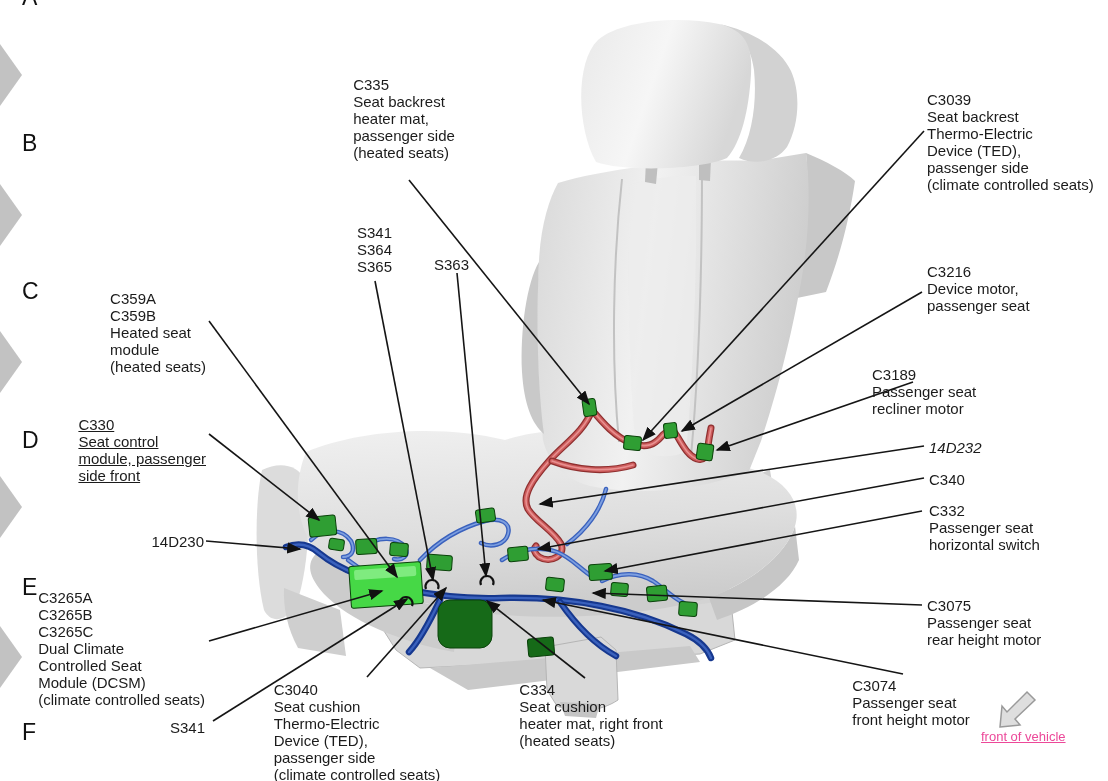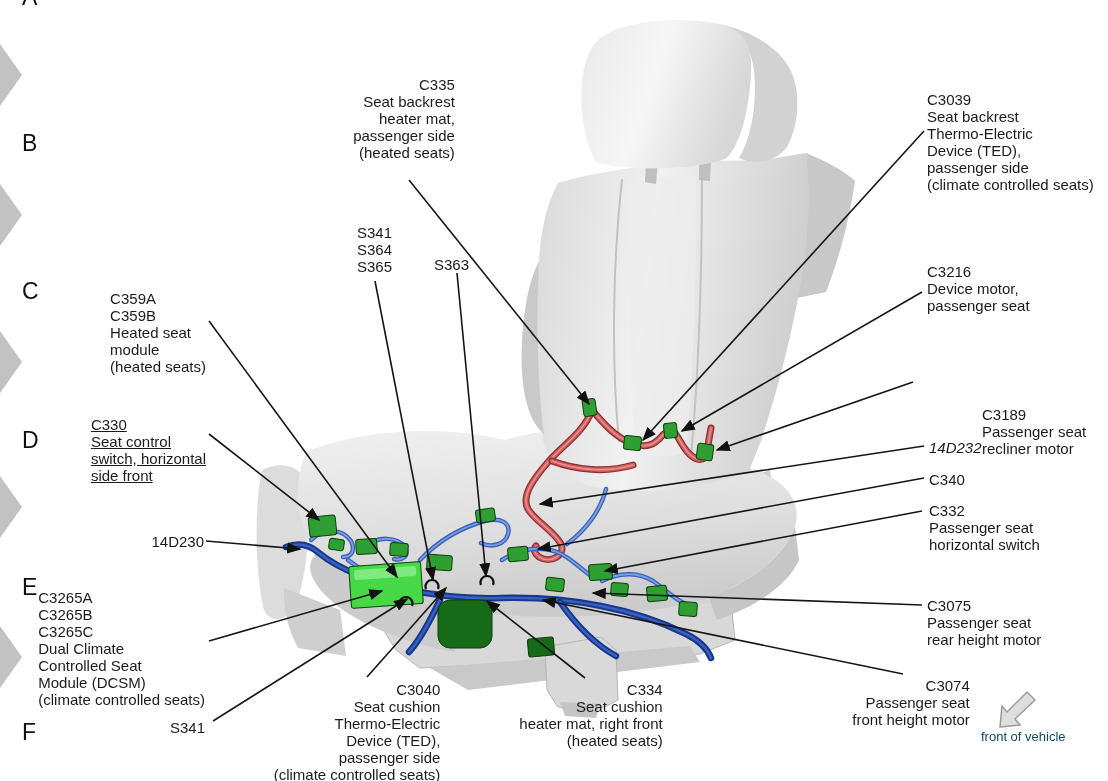--- a/index.html
+++ b/index.html
@@ -1,23 +1,23 @@
 <!DOCTYPE html>
 <html><head>
 <meta charset="utf-8">
 <style>
   html,body{margin:0;padding:0;background:#fff;}
   #stage{position:relative;width:1108px;height:781px;overflow:hidden;
          font-family:"Liberation Sans",sans-serif;color:#1b1b1b;background:#fff;}
   #art{position:absolute;left:0;top:0;}
   .callout{position:absolute;font-size:15px;line-height:17px;white-space:nowrap;}
   .callout.align-right{text-align:left;}
-  .callout.align-center{text-align:right;transform:translateX(-50%);}
+  .callout.align-center{text-align:left;transform:translateX(-50%);}
   .ltr{position:absolute;left:22px;font-size:23px;color:#111;}
-  .front-caption{position:absolute;font-size:13px;color:#0c4a6e;}
+  .front-caption{position:absolute;font-size:13px;color:#ec4899;text-decoration:underline;}
 </style>
 </head>
 <body>
 
 <div id="stage">
   <svg id="art" width="1108" height="781" viewBox="0 0 1108 781">
     <defs>
       <linearGradient id="gHead" x1="0" y1="0" x2="1" y2="0.3">
         <stop offset="0" stop-color="#e9e9e9"></stop>
           <stop offset="0.5" stop-color="#f6f6f6"></stop>
@@ -187,29 +187,29 @@
         <div>Device motor,</div>
         <div>passenger seat</div>
       </div>
       <div class="callout align-right" style="right: 902px; top: 290px;">
         <div>C359A</div>
         <div>C359B</div>
         <div>Heated seat</div>
         <div>module</div>
         <div>(heated seats)</div>
       </div>
-      <div class="callout align-left" style="left: 982px; top: 366px; margin-top: 40px;">
+      <div class="callout align-left" style="left: 872px; top: 366px;">
         <div>C3189</div>
         <div>Passenger seat</div>
         <div>recliner motor</div>
       </div>
       <div class="callout align-right" style="right: 902px; top: 416px; text-decoration: underline;">
         <div>C330</div>
         <div>Seat control</div>
-        <div>switch, horizontal</div>
+        <div>module, passenger</div>
         <div>side front</div>
       </div>
       <div class="callout align-left" style="left: 929px; top: 439px; font-style: italic;">
         <div>14D232</div>
       </div>
       <div class="callout align-left" style="left: 929px; top: 471px;">
         <div>C340</div>
       </div>
       <div class="callout align-left" style="left: 929px; top: 502px;">
         <div>C332</div>

